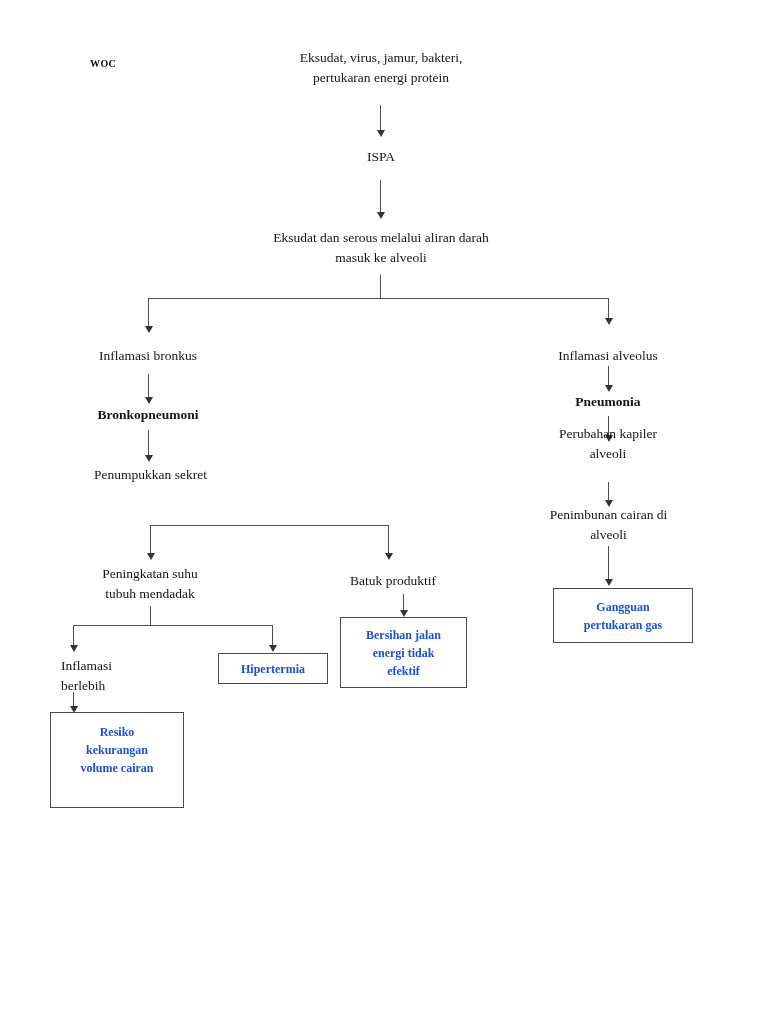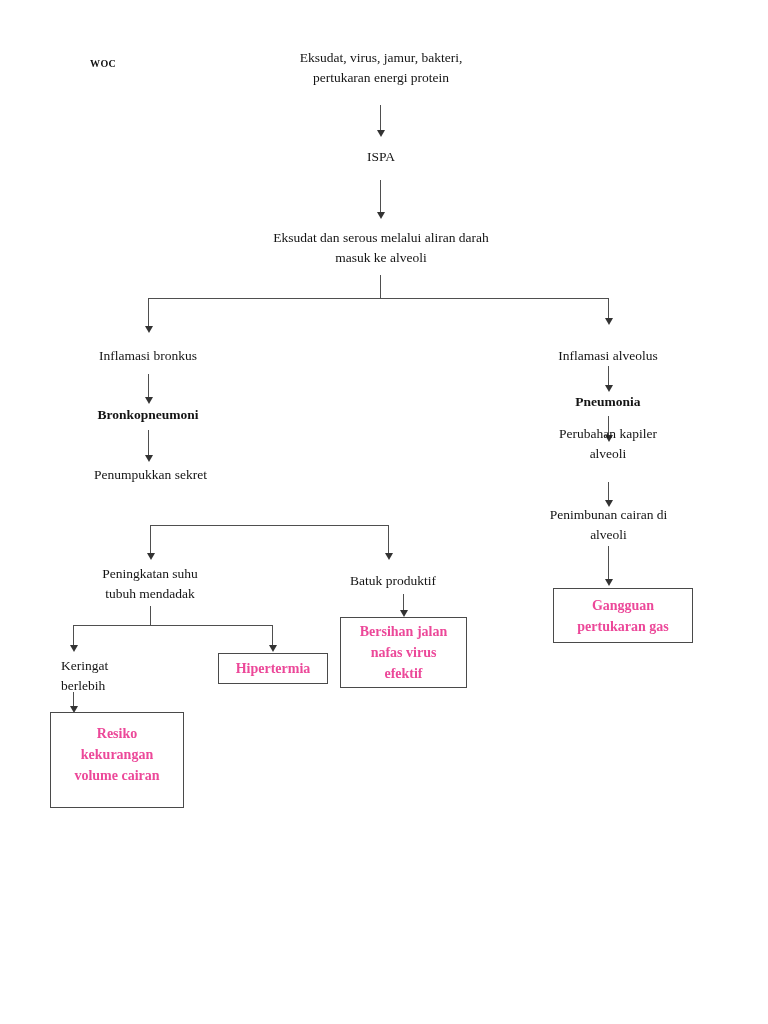--- a/index.html
+++ b/index.html
@@ -39,23 +39,23 @@
   }
   .boxnode {
     position: absolute;
     border: 1.3px solid #4a4a4a;
     box-sizing: border-box;
     display: flex;
     align-items: center;
     justify-content: center;
     text-align: center;
     font-weight: bold;
-    font-size: 14px;
+    font-size: 12px;
     line-height: 1.5;
-    color: #ec4899;
+    color: #1d4ed8;
     background: #ffffff;
     white-space: pre-line;
     padding: 2px 4px;
   }
   
   .vline {
     position: absolute;
     width: 1.3px;
     background: #4f4f4f;
   }
@@ -125,35 +125,35 @@
 
   <div class="node" style="left:80px; top:564px; width:140px;">Peningkatan suhu
 tubuh mendadak</div>
 
   <div class="node" style="left:333px; top:571px; width:120px;">Batuk produktif</div>
 
   <div class="vline" style="left:403px; top:594px; height:18px;"></div>
   <div class="arrowhead" style="left:400px; top:610px;"></div>
 
   <div class="boxnode" style="left:340px; top:617px; width:127px; height:71px;">Bersihan jalan
-nafas virus
+energi tidak
 efektif</div>
 
   <div class="vline" style="left:150px; top:606px; height:19px;"></div>
   <div class="hline" style="left:73px; top:625px; width:200px;"></div>
 
   <div class="vline" style="left:73px; top:625px; height:22px;"></div>
   <div class="arrowhead" style="left:70px; top:645px;"></div>
 
   <div class="vline" style="left:272px; top:625px; height:22px;"></div>
   <div class="arrowhead" style="left:269px; top:645px;"></div>
 
   <div class="boxnode" style="left:218px; top:653px; width:110px; height:31px;">Hipertermia</div>
 
-  <div class="node" style="left:33px; top:656px; width:80px; text-align:left; padding-left:28px;">Keringat
+  <div class="node" style="left:33px; top:656px; width:80px; text-align:left; padding-left:28px;">Inflamasi
 berlebih</div>
 
   <div class="vline" style="left:73px; top:692px; height:16px;"></div>
   <div class="arrowhead" style="left:70px; top:706px;"></div>
 
   <div class="boxnode" style="left:50px; top:712px; width:134px; height:96px; align-items:flex-start; padding-top:10px;">Resiko
 kekurangan
 volume cairan</div>
 
   <div class="node" style="left:538px; top:338px; width:140px;margin-top:8px;">Inflamasi alveolus</div>

